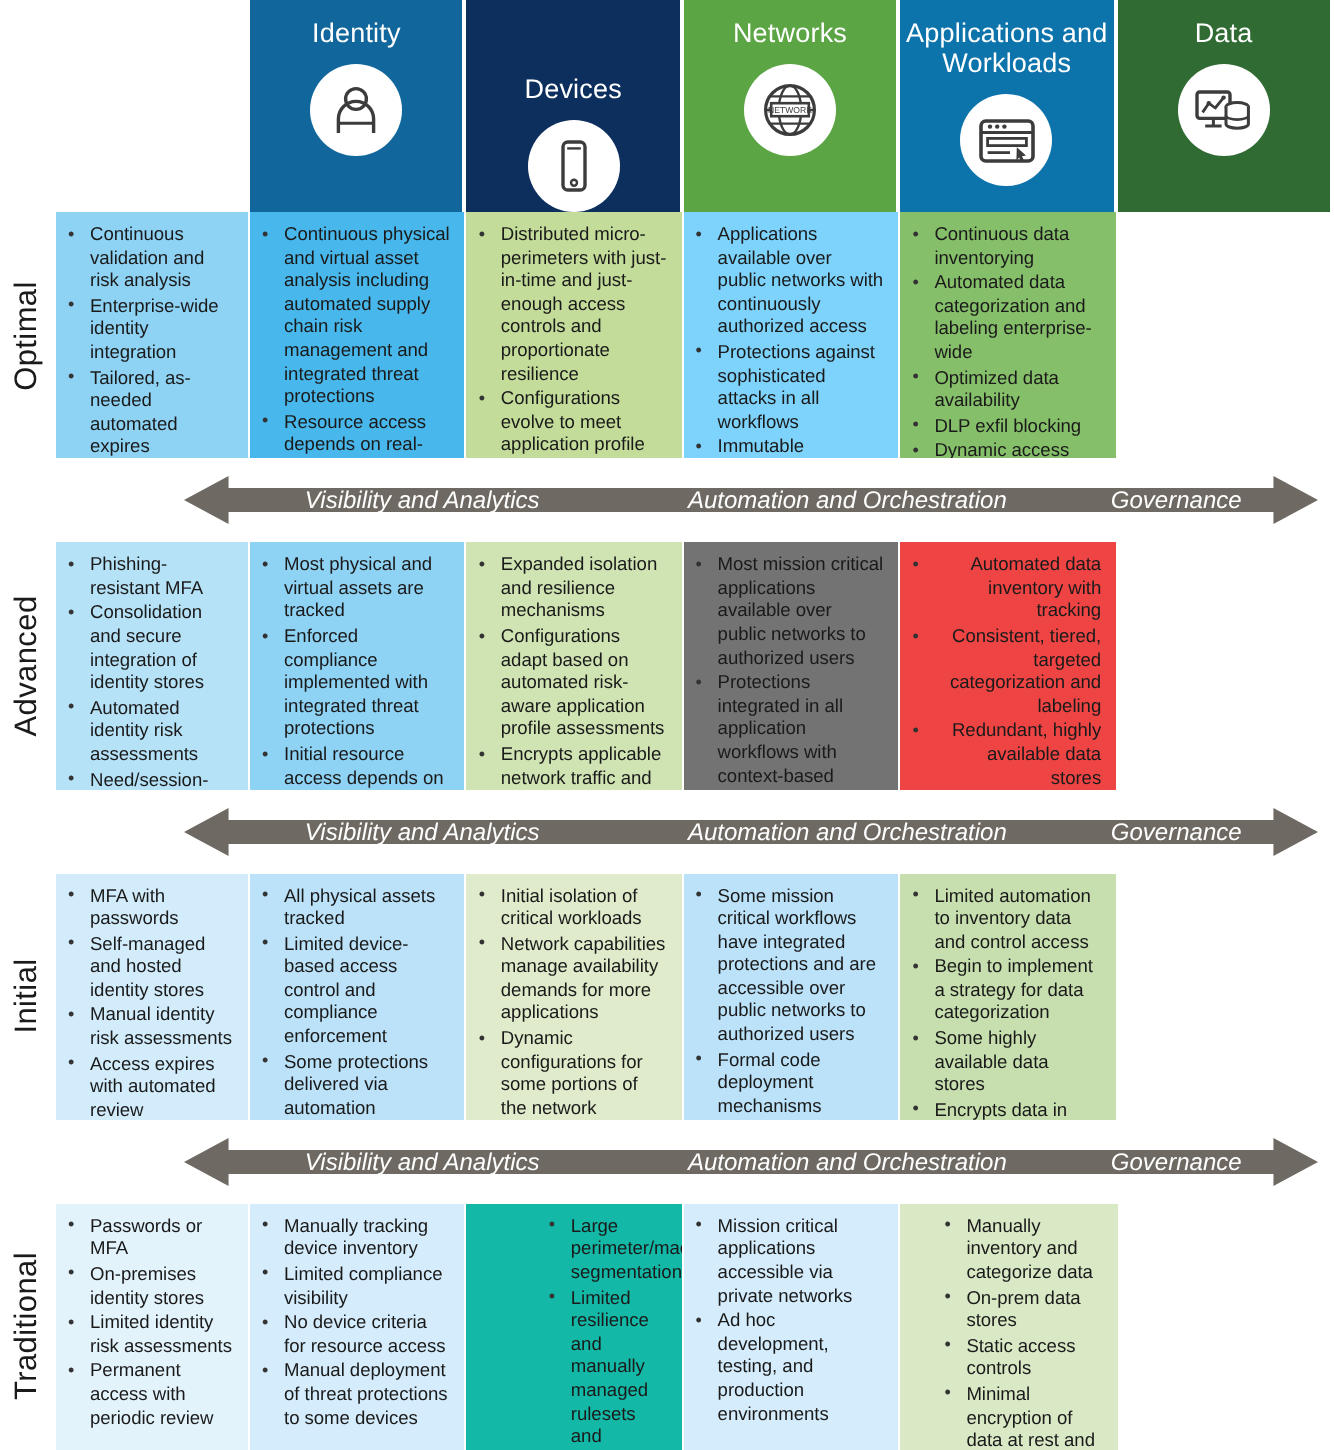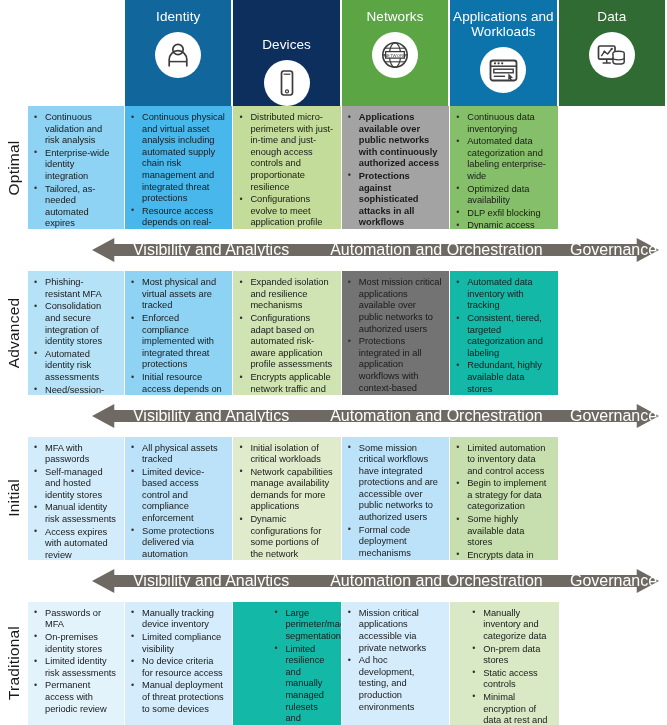--- a/index.html
+++ b/index.html
@@ -109,21 +109,22 @@
   }
   .band .arrow svg{width:100%;height:100%;display:block;}
   .band-labels{
     position:absolute;
     left:92px;right:8px;top:7px;height:28px;
     display:flex;
     align-items:center;
     pointer-events:none;
   }
   .band-labels .bl{
-    font-size:16px;
+    font-size:12px;
+    font-style:italic;
     color:#ffffff;
     text-align:center;
     white-space:nowrap;
   }
   .bl1{flex:0 0 42%;}
   .bl2{flex:0 0 33%;}
   .bl3{flex:0 0 25%;}
 </style>
 </head>
 <body>
@@ -211,21 +212,21 @@
           <li>Continuous physical and virtual asset analysis including automated supply chain risk management and integrated threat protections</li>
           <li>Resource access depends on real-time device risk analytics</li>
         </ul>
       </div>
       <div class="cell" style="background: rgb(195, 220, 154);">
         <ul>
           <li>Distributed micro-perimeters with just-in-time and just-enough access controls and proportionate resilience</li>
           <li>Configurations evolve to meet application profile needs</li>
         </ul>
       </div>
-      <div class="cell" style="background: #a3a3a3; font-weight: bold;">
+      <div class="cell" style="background: #7dd3fc;">
         <ul>
           <li>Applications available over public networks with continuously authorized access</li>
           <li>Protections against sophisticated attacks in all workflows</li>
           <li>Immutable workloads with security testing integrated throughout lifecycle</li>
         </ul>
       </div>
       <div class="cell" style="background: rgb(134, 191, 106);">
         <ul>
           <li>Continuous data inventorying</li>
           <li>Automated data categorization and labeling enterprise-wide</li>
@@ -270,21 +271,21 @@
           <li>Configurations adapt based on automated risk-aware application profile assessments</li>
           <li>Encrypts applicable network traffic and manages issuance and rotation of keys</li>
         </ul>
       </div>
       <div class="cell" style="background: #737373;">
         <ul>
           <li>Most mission critical applications available over public networks to authorized users</li>
           <li>Protections integrated in all application workflows with context-based access controls</li>
         </ul>
       </div>
-      <div class="cell" style="background: #14b8a6;">
+      <div class="cell" style="background: #ef4444; text-align: right;">
         <ul>
           <li>Automated data inventory with tracking</li>
           <li>Consistent, tiered, targeted categorization and labeling</li>
           <li>Redundant, highly available data stores</li>
         </ul>
       </div>
       <div class="band">
         <div class="arrow">
           <svg viewBox="0 0 560 28" preserveAspectRatio="none">
             <polygon points="0,14 22,2 22,8 538,8 538,2 560,14 538,26 538,20 22,20 22,26" fill="#6e6a63"></polygon>

